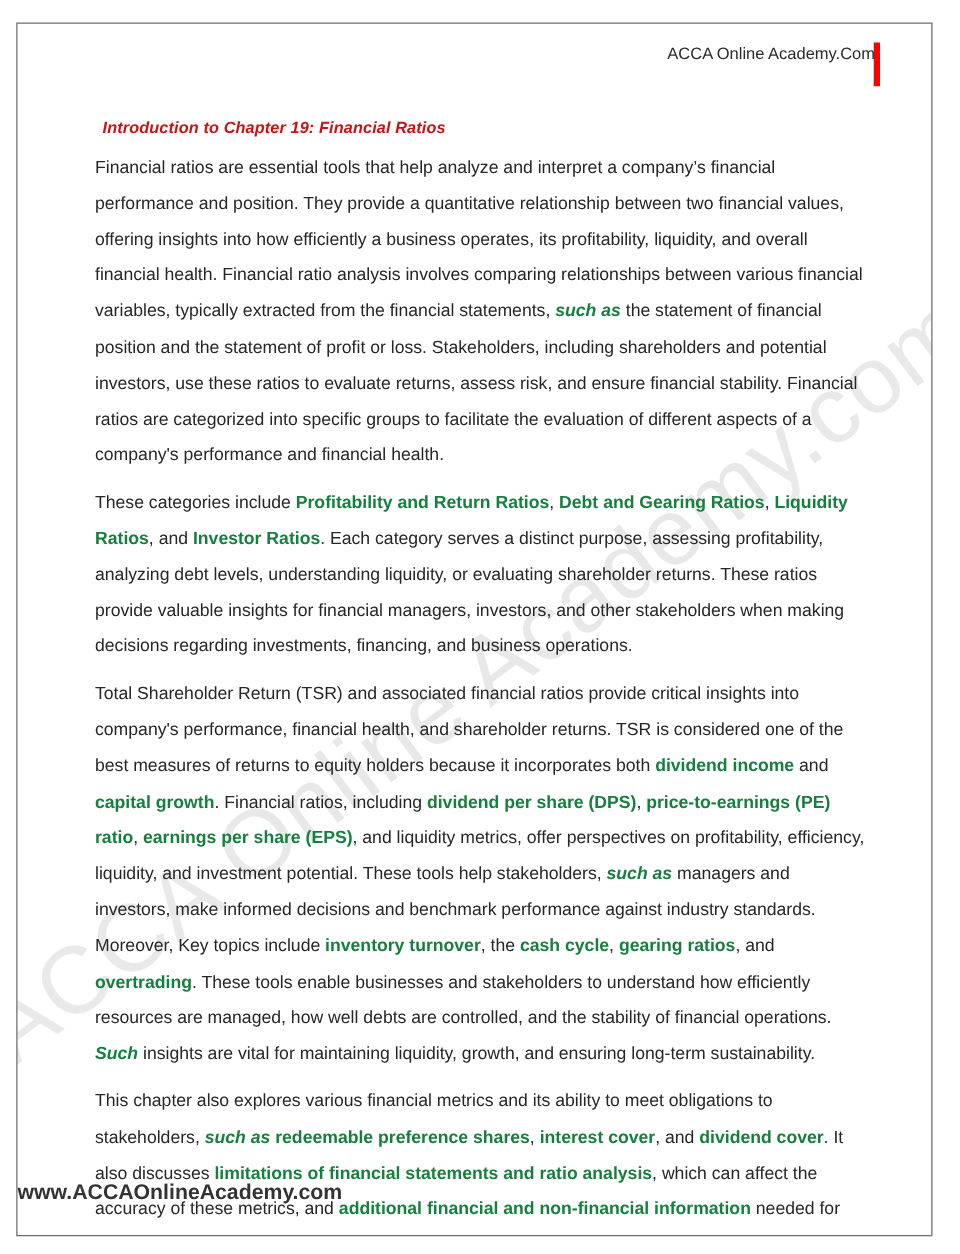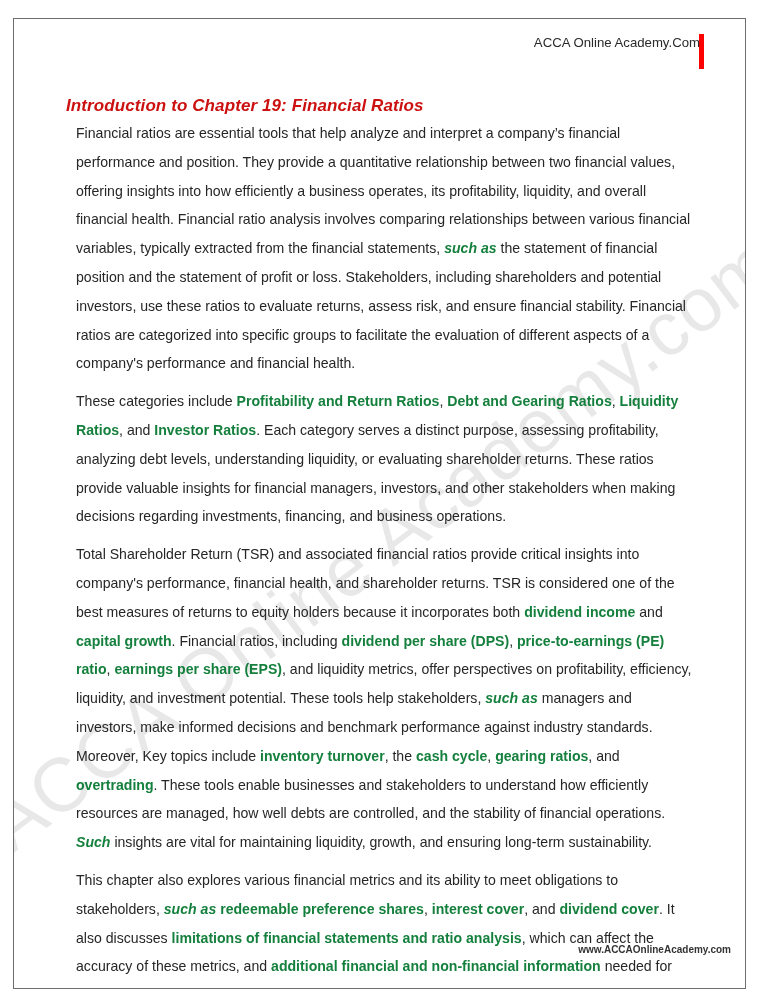--- a/index.html
+++ b/index.html
@@ -77,24 +77,24 @@
     right: 43px;
     top: 15px;
     width: 5px;
     height: 35px;
     background: #ff0000;
   }
 
   
   #doc-title {
     position: absolute;
-    left: 52px;
+    left: 68px;
     top: 66px;
     font-family: "Liberation Sans", sans-serif;
-    font-size: 17px;
+    font-size: 13px;
     font-weight: bold;
     font-style: italic;
     color: #cc1111;
     letter-spacing: 0.1px;
   }
 
   
   #doc-body {
     position: absolute;
     left: 62px;
@@ -117,23 +117,23 @@
     font-weight: bold;
     font-style: italic;
   }
 
   
   #doc-footer {
     position: absolute;
     left: 0;
     right: 16px;
     top: 925px;
-    text-align: right;
+    text-align: left;
     font-family: "Liberation Sans", sans-serif;
-    font-size: 10px;
+    font-size: 17px;
     font-weight: bold;
     color: #333333;
   }
 </style>
 </head>
 <body>
 
 <div id="page-sheet">
 
   <div id="watermark-layer">

